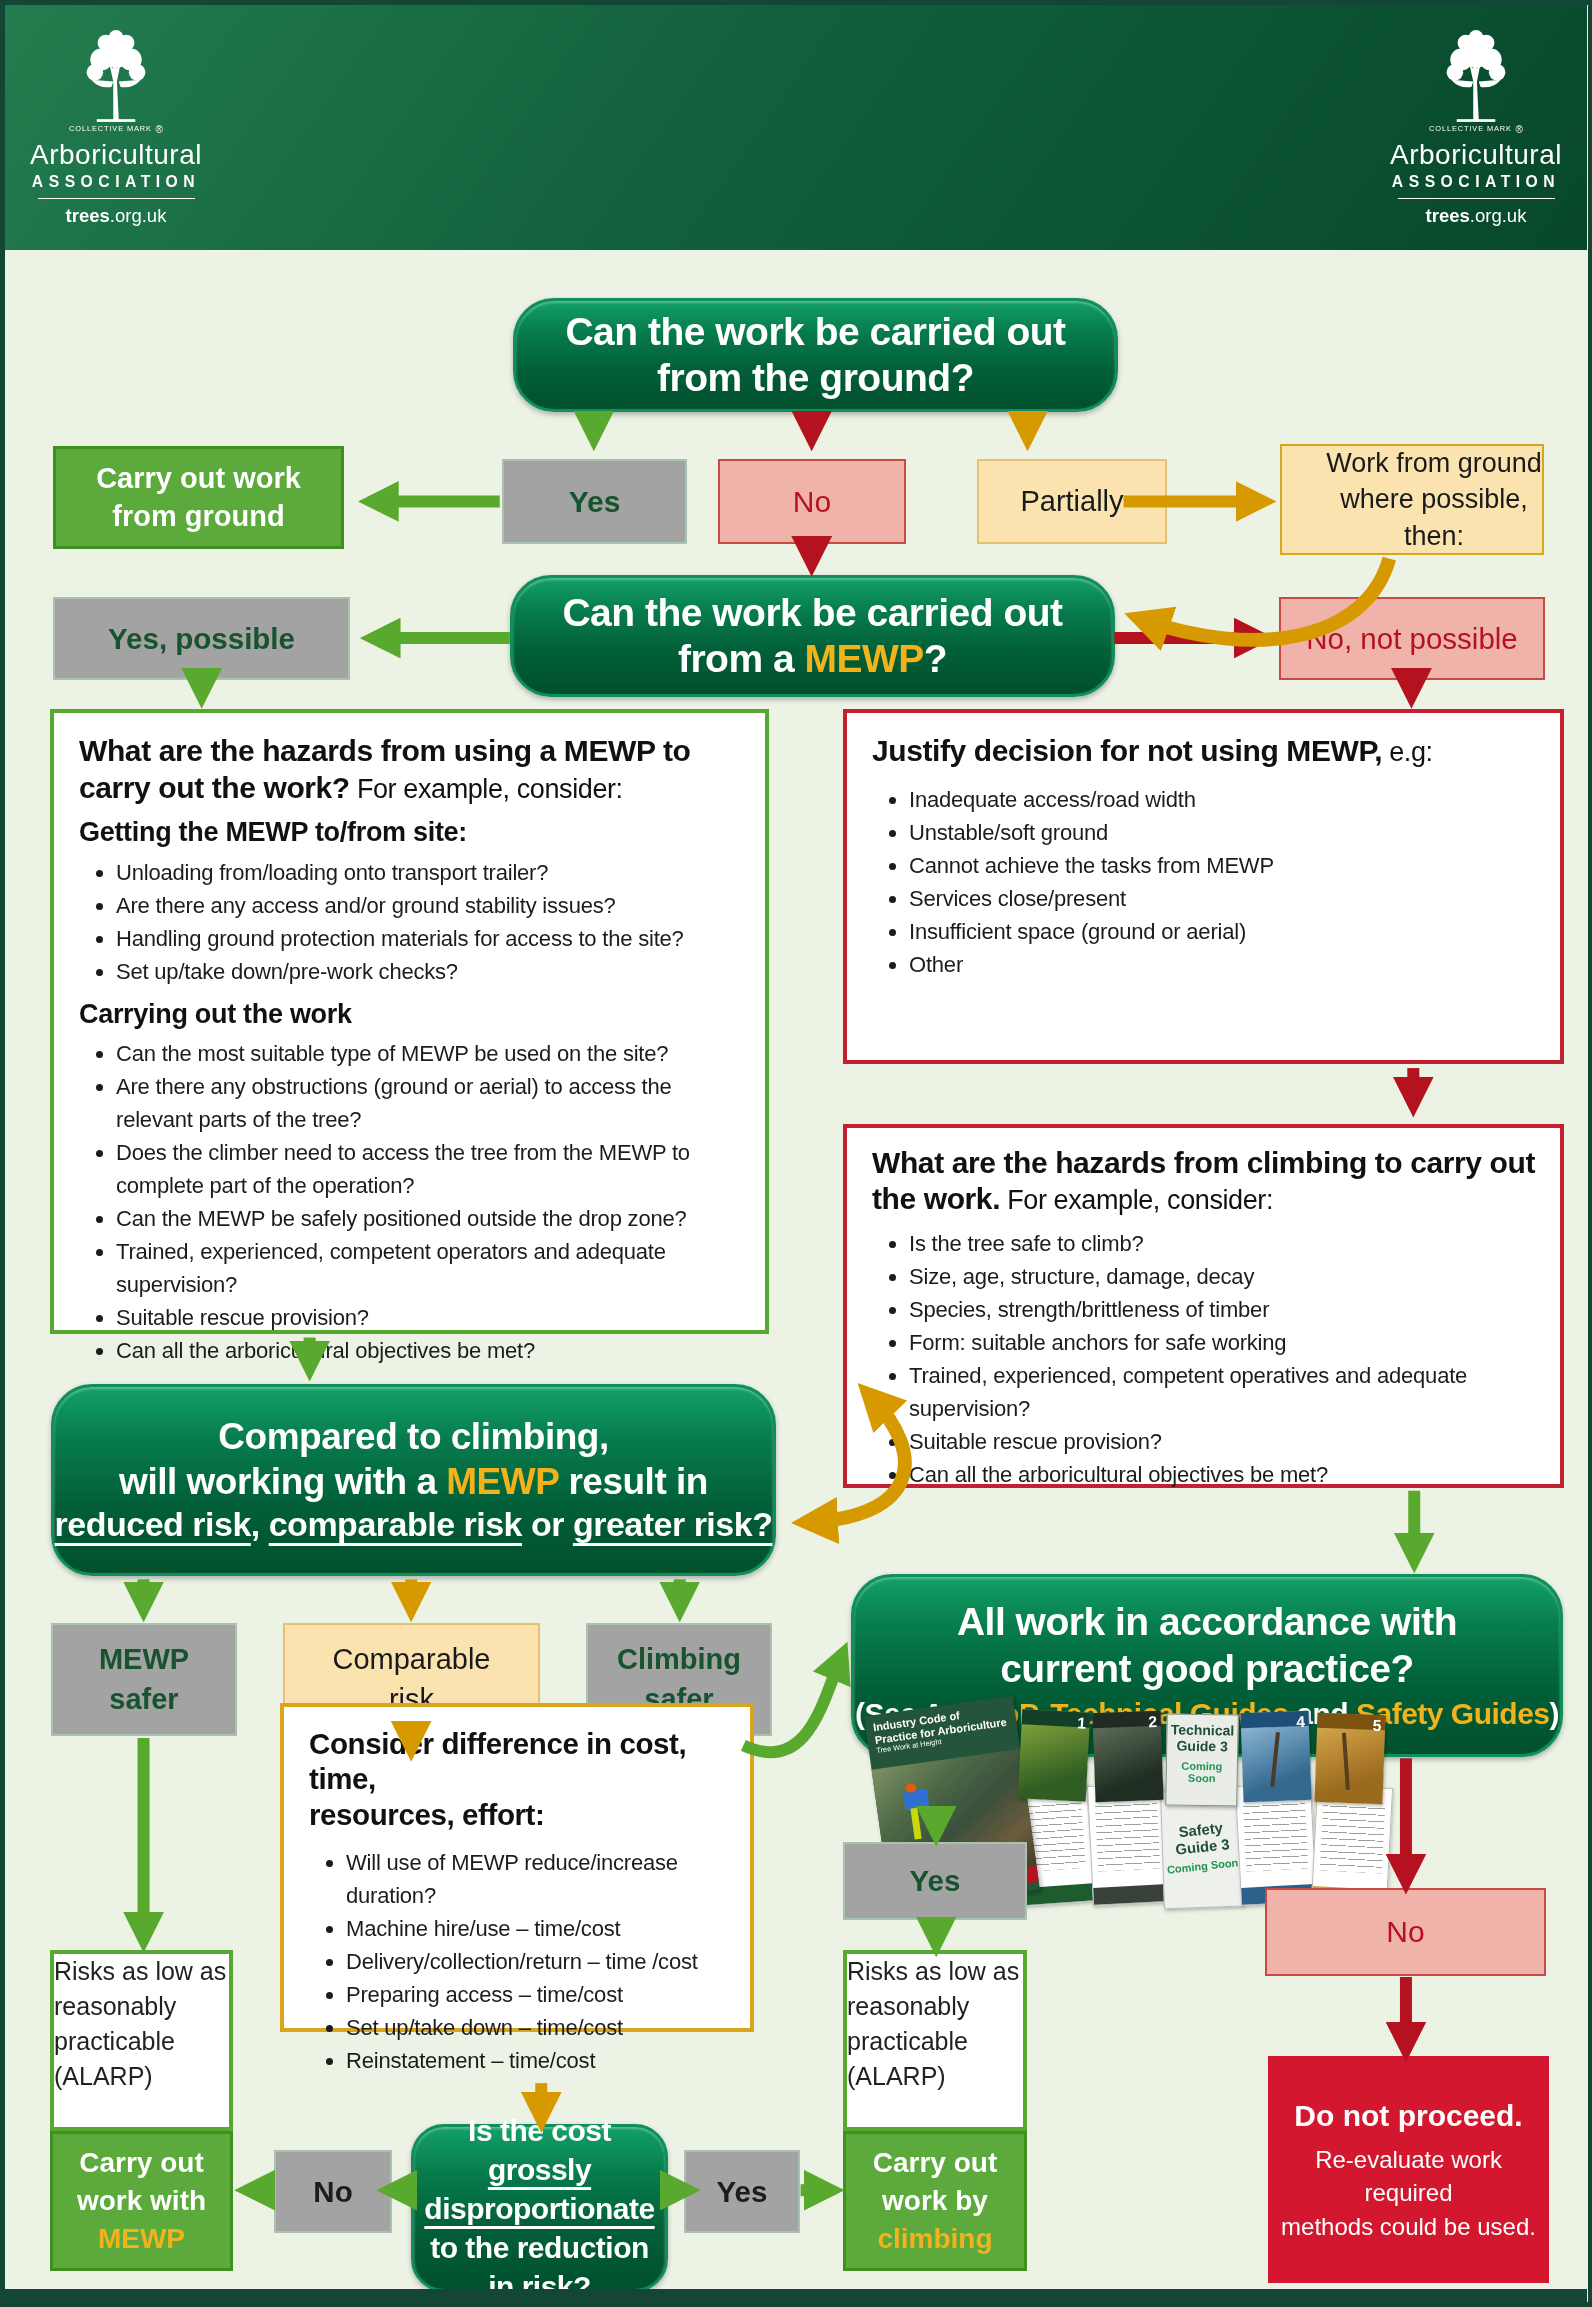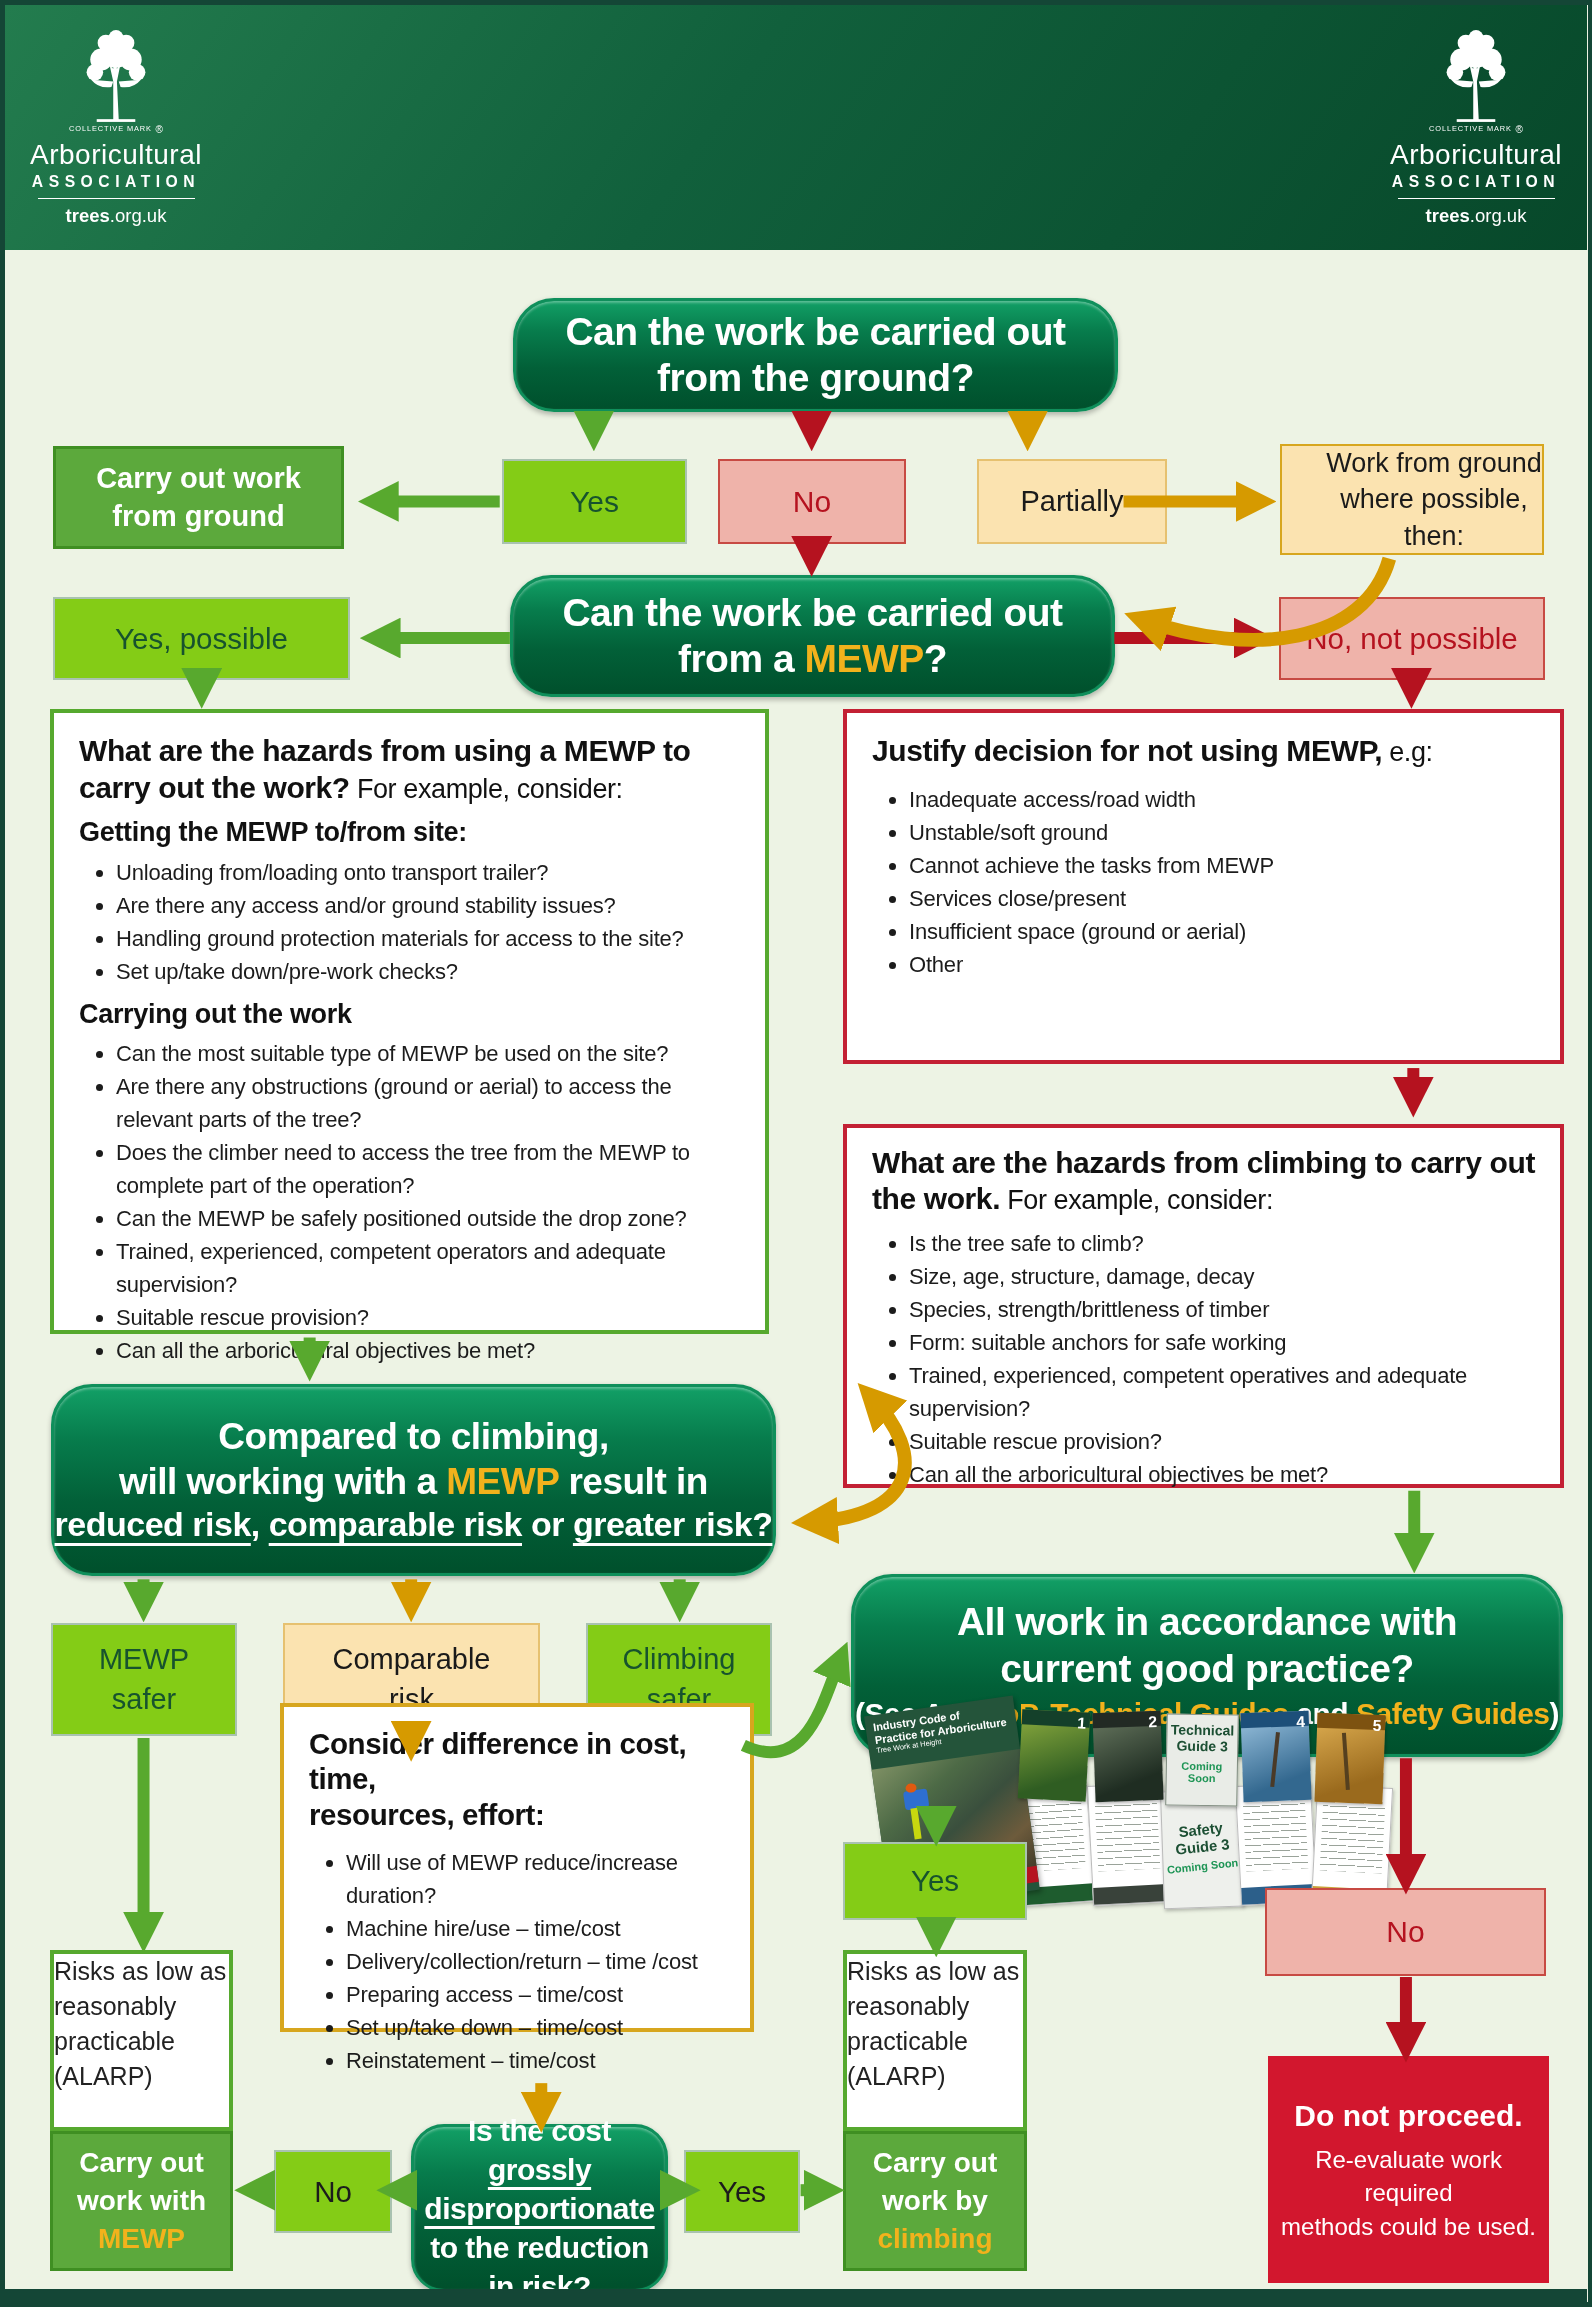--- a/index.html
+++ b/index.html
@@ -27,21 +27,21 @@
   .t3{font-size:42px;font-weight:bold;margin-top:5.5px;}
   .yellow{color:#f2b21c;}
   
   .node{position:absolute;box-sizing:border-box;display:flex;flex-direction:column;
         align-items:center;justify-content:center;text-align:center;z-index:2;}
   .pill{
     background:linear-gradient(180deg,#12a066 0%,#077c4c 28%,#026038 62%,#00502c 100%);
     border:3.7px solid #0f8f5b;border-radius:41px;color:#fff;font-weight:bold;
     box-shadow:0 2.8px 5.5px rgba(0,0,0,.25), inset 0 1.8px 2.8px rgba(255,255,255,.35);
   }
-  .sage{background:#84cc16;border:2.8px solid #a9c2b0;color:#17532e;}
+  .sage{background:#a3a3a3;border:2.8px solid #a9c2b0;color:#17532e;font-weight:bold;}
   .pink{background:#efb3aa;border:2.8px solid #c74a43;color:#b5121f;}
   .cream{background:#fbe3b0;border:2.8px solid #e6c170;color:#1a1a1a;}
   .cream2{background:#fbe3b0;border:2.8px solid #d7a61e;color:#1a1a1a;padding-left:44px;}
   .gbox{background:#5ca93c;border:3.7px solid #3f8f22;color:#fff;font-weight:bold;}
   .white{background:#fff;align-items:flex-start;justify-content:flex-start;text-align:left;}
   .b-green{border:4.6px solid #56a92e;}
   .b-red{border:4.6px solid #c32034;}
   .b-gold{border:4.6px solid #d7a61e;}
   .redbox{background:#d2172e;color:#fff;}
   .u{text-decoration:underline;text-decoration-thickness:2.8px;text-underline-offset:6.5px;}

